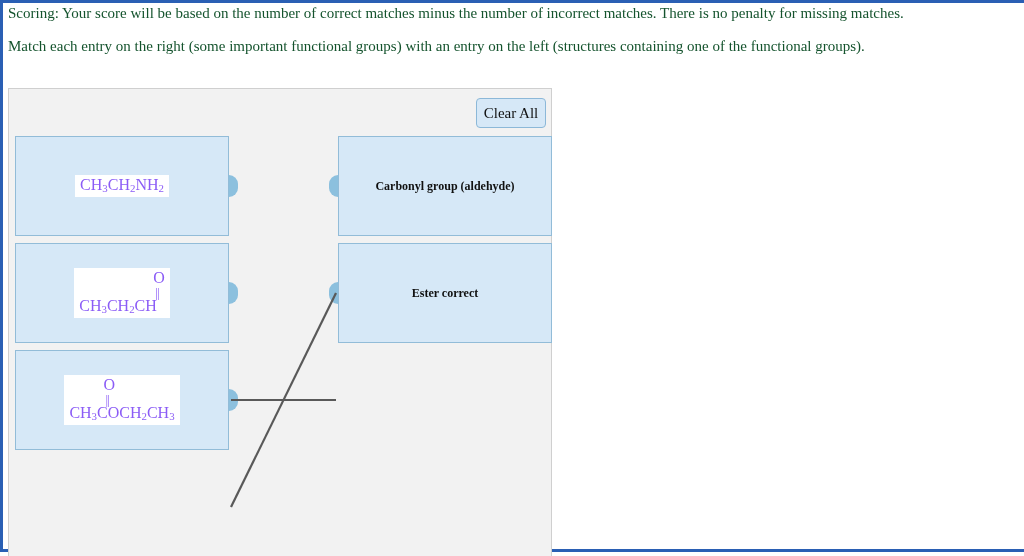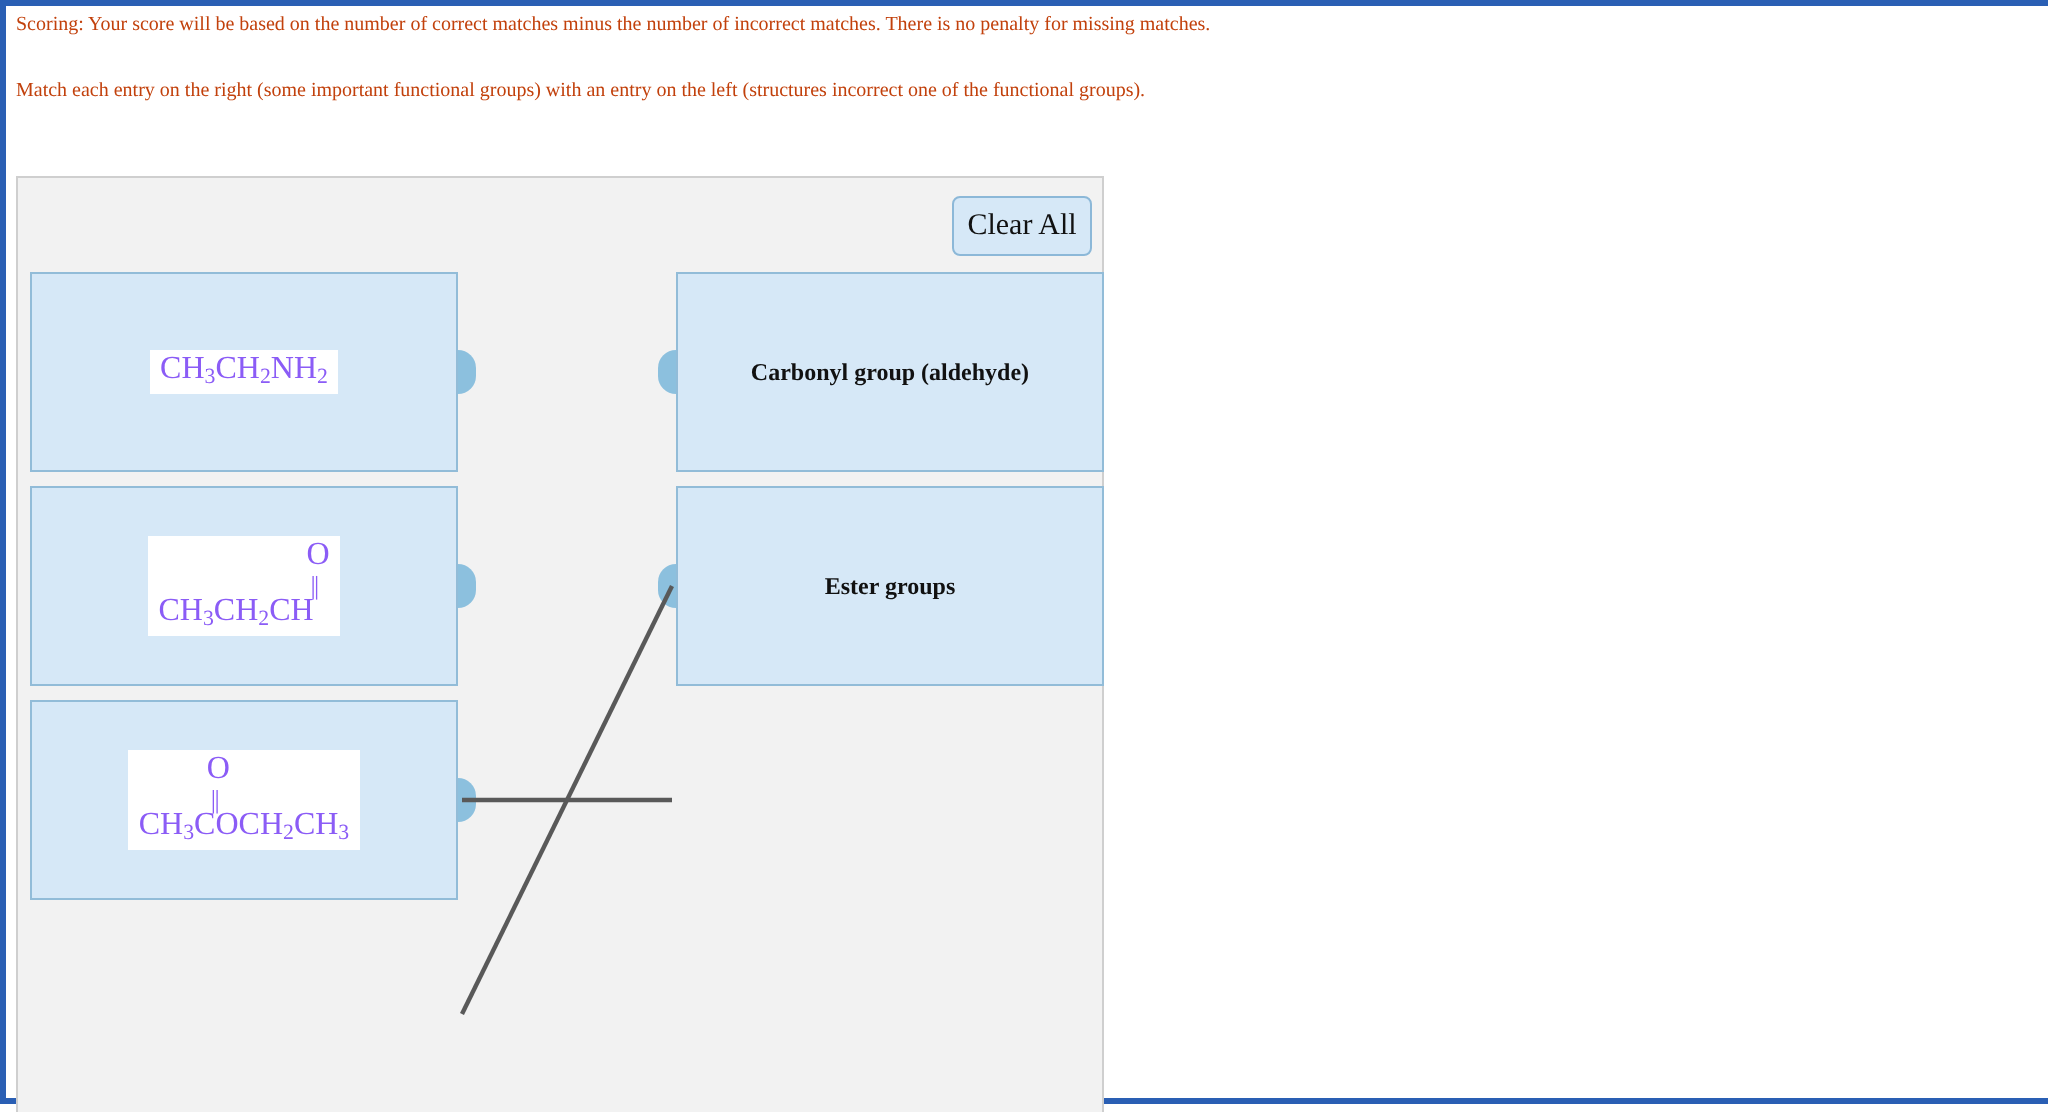--- a/index.html
+++ b/index.html
@@ -33,24 +33,24 @@
     position: absolute;
     left: 0px; top: 549px;
     width: 1024px; height: 3px;
     background: #2a5fb4;
   }
 
   
   .instruction {
     position: absolute;
     left: 8px;
-    font-size: 10px;
+    font-size: 15px;
     line-height: 16px;
     white-space: nowrap;
-    color: #c2410c;
+    color: #14532d;
   }
   #scoring-text { top: 5px; }
   #match-text   { top: 38px; }
 
   
   #match-panel {
     position: absolute;
     left: 8px;
     top: 88px;
     width: 544px;
@@ -177,21 +177,21 @@
 </style>
 </head>
 <body>
 
 <div id="page-frame-top"></div>
 <div id="page-frame-left"></div>
 <div id="page-frame-bottom"></div>
 
 <div class="instruction" id="scoring-text">Scoring: Your score will be based on the number of correct matches minus the number of incorrect matches. There is no penalty for missing matches.</div>
 
-<div class="instruction" id="match-text">Match each entry on the right (some important functional groups) with an entry on the left (structures incorrect one of the functional groups).</div>
+<div class="instruction" id="match-text">Match each entry on the right (some important functional groups) with an entry on the left (structures containing one of the functional groups).</div>
 
 <div id="match-panel">
 
   <button id="clear-all-button">Clear All</button>
 
   <div class="column" id="left-column">
       <div class="match-item">
         <div class="structure"><span>CH<sub>3</sub>CH<sub>2</sub>NH<sub>2</sub></span></div>
         <span class="nub nub-right"></span>
       </div>
@@ -211,21 +211,21 @@
         </div>
         <span class="nub nub-right"></span>
       </div>
     </div>
   <div class="column" id="right-column">
       <div class="match-item">
         <span class="group-label">Carbonyl group (aldehyde)</span>
         <span class="nub nub-left"></span>
       </div>
       <div class="match-item">
-        <span class="group-label">Ester groups</span>
+        <span class="group-label">Ester correct</span>
         <span class="nub nub-left"></span>
       </div>
     </div>
 
   <svg id="connector-layer" width="544" height="473" viewBox="0 0 544 473">
       <line x1="222" y1="311" x2="327" y2="311" stroke="#595959" stroke-width="2.2"></line>
       <line x1="222" y1="418" x2="327" y2="204" stroke="#595959" stroke-width="2.2"></line>
     </svg>
 
 </div>

